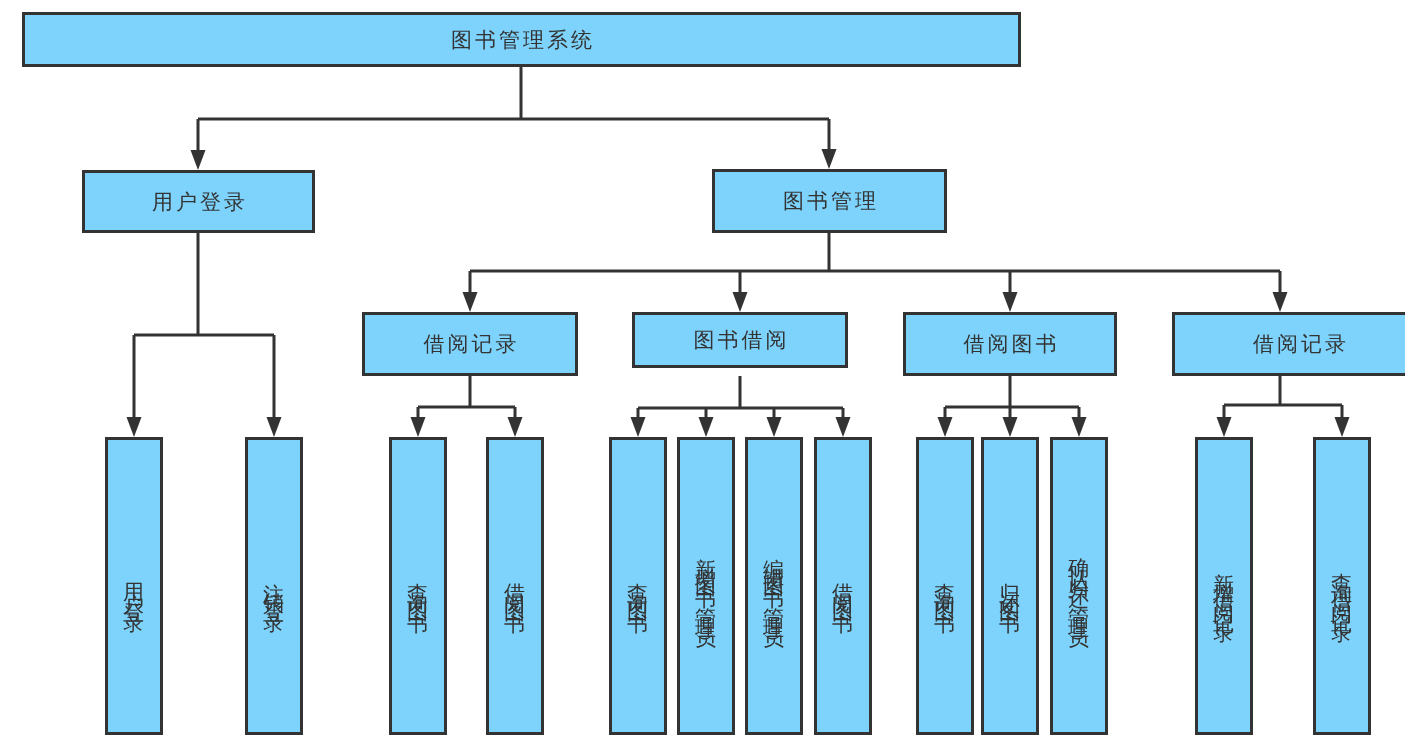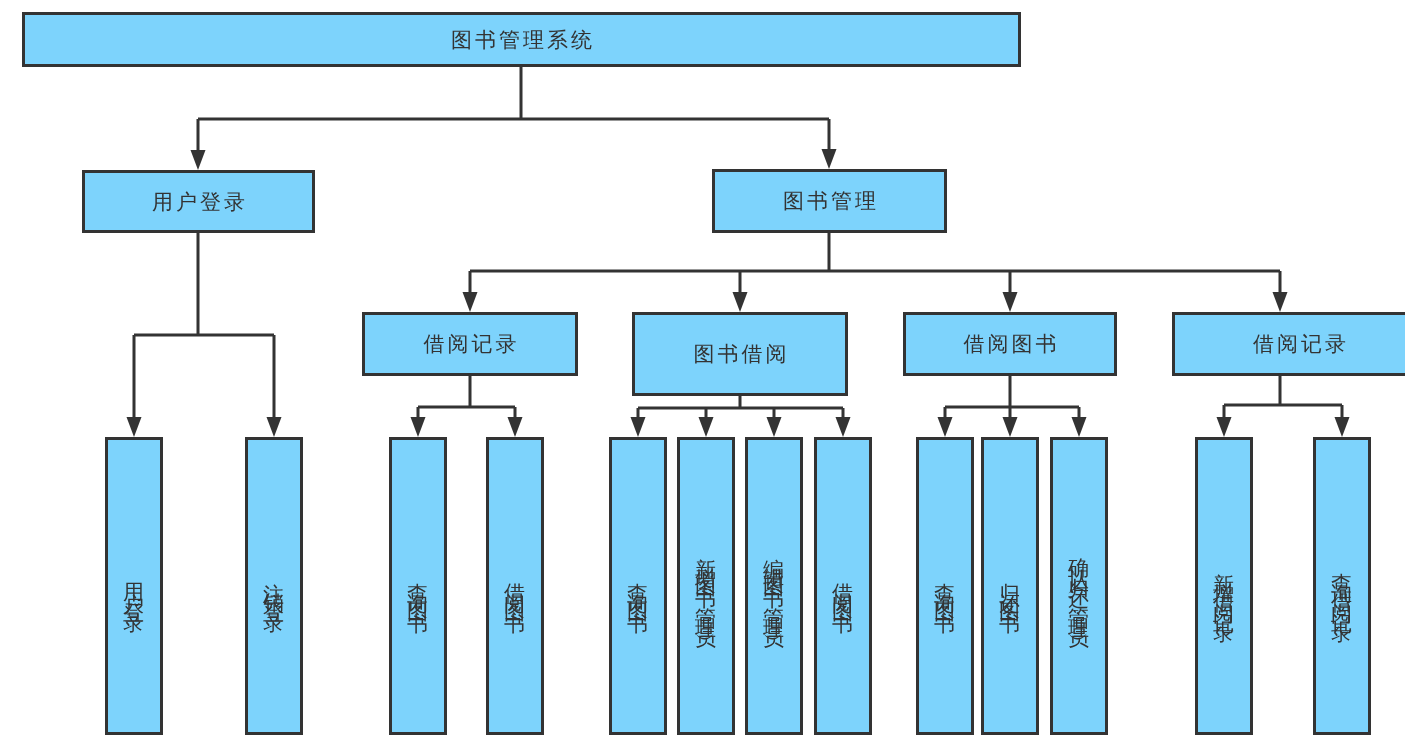--- a/index.html
+++ b/index.html
@@ -123,21 +123,21 @@
       <polygon points="1334.5,417 1349.5,417 1342,437"></polygon>
     </g>
   </svg>
 
   <div class="node h" style="left:22px;top:12px;width:999px;height:55px">图书管理系统</div>
 
   <div class="node h" style="left:82px;top:170px;width:233px;height:63px">用户登录</div>
   <div class="node h" style="left:712px;top:169px;width:235px;height:64px">图书管理</div>
 
   <div class="node h" style="left:362px;top:312px;width:216px;height:64px">借阅记录</div>
-  <div class="node h" style="left:632px;top:312px;width:216px;height:84px">图书借阅</div>
+  <div class="node h" style="left:632px;top:312px;width:216px;height:56px">图书借阅</div>
   <div class="node h" style="left:903px;top:312px;width:214px;height:64px">借阅图书</div>
   <div class="node h" style="left:1172px;top:312px;width:255px;height:64px">借阅记录</div>
 
   <div class="node v" style="left:105px;top:437px;width:58px;height:298px">用户登录</div>
   <div class="node v" style="left:245px;top:437px;width:58px;height:298px">注销登录</div>
 
   <div class="node v" style="left:389px;top:437px;width:58px;height:298px">查询图书</div>
   <div class="node v" style="left:486px;top:437px;width:58px;height:298px">借阅图书</div>
 
   <div class="node v" style="left:609px;top:437px;width:58px;height:298px">查询图书</div>

